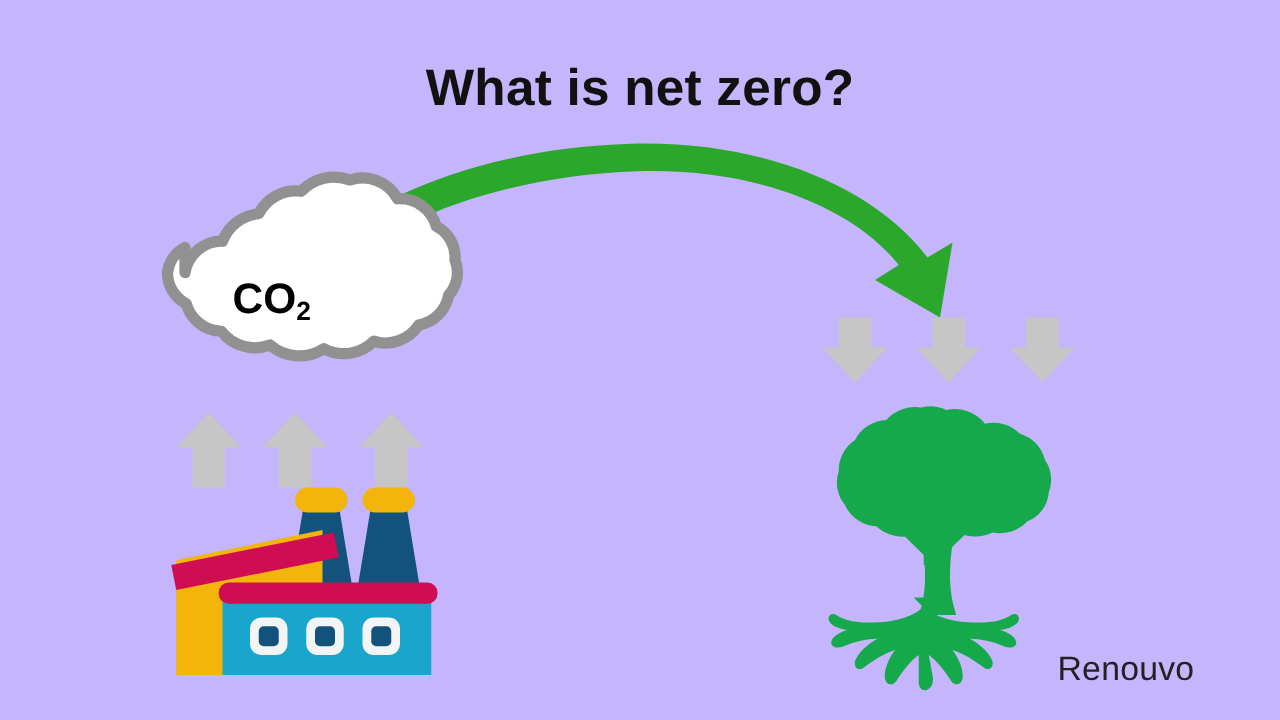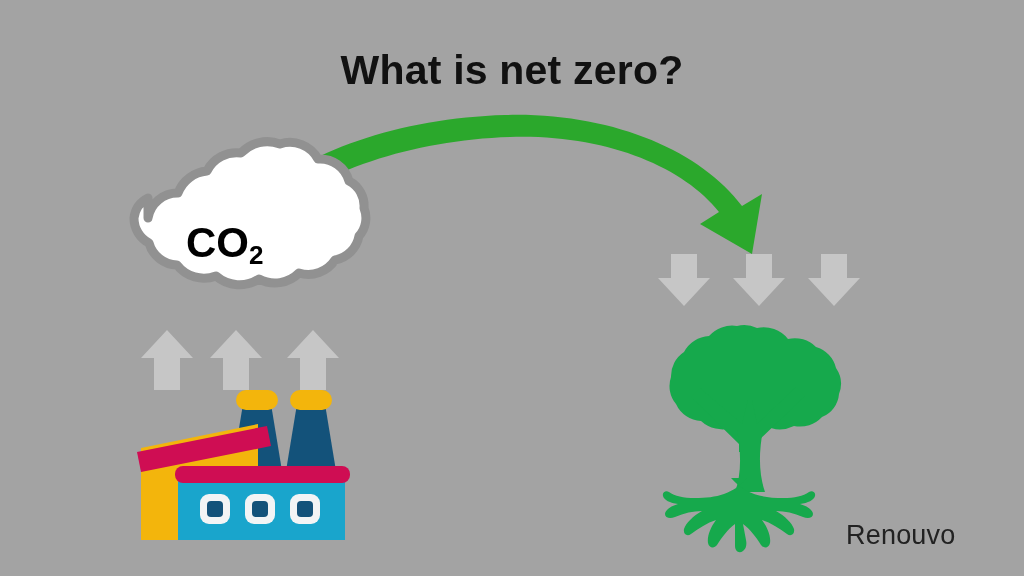--- a/index.html
+++ b/index.html
@@ -8,21 +8,21 @@
     padding: 0;
     background: #ffffff;
   }
   body {
     font-family: "Liberation Sans", sans-serif;
   }
   #slide {
     position: relative;
     width: 1024px;
     height: 576px;
-    background: #a3a3a3;
+    background: #c4b5fd;
     overflow: hidden;
   }
   #title {
     position: absolute;
     left: 0;
     top: 48px;
     width: 1024px;
     text-align: center;
     font-size: 41px;
     font-weight: bold;
@@ -43,21 +43,21 @@
     position: absolute;
     left: 0;
     top: 0;
     width: 1024px;
     height: 576px;
   }
   .co2-label {
     position: absolute;
     left: 186px;
     top: 222px;
-    font-size: 42px;
+    font-size: 34px;
     font-weight: bold;
     color: #000000;
     line-height: 1;
     white-space: nowrap;
   }
   .co2-label sub {
     font-size: 0.62em;
     vertical-align: -0.28em;
     font-weight: bold;
   }

